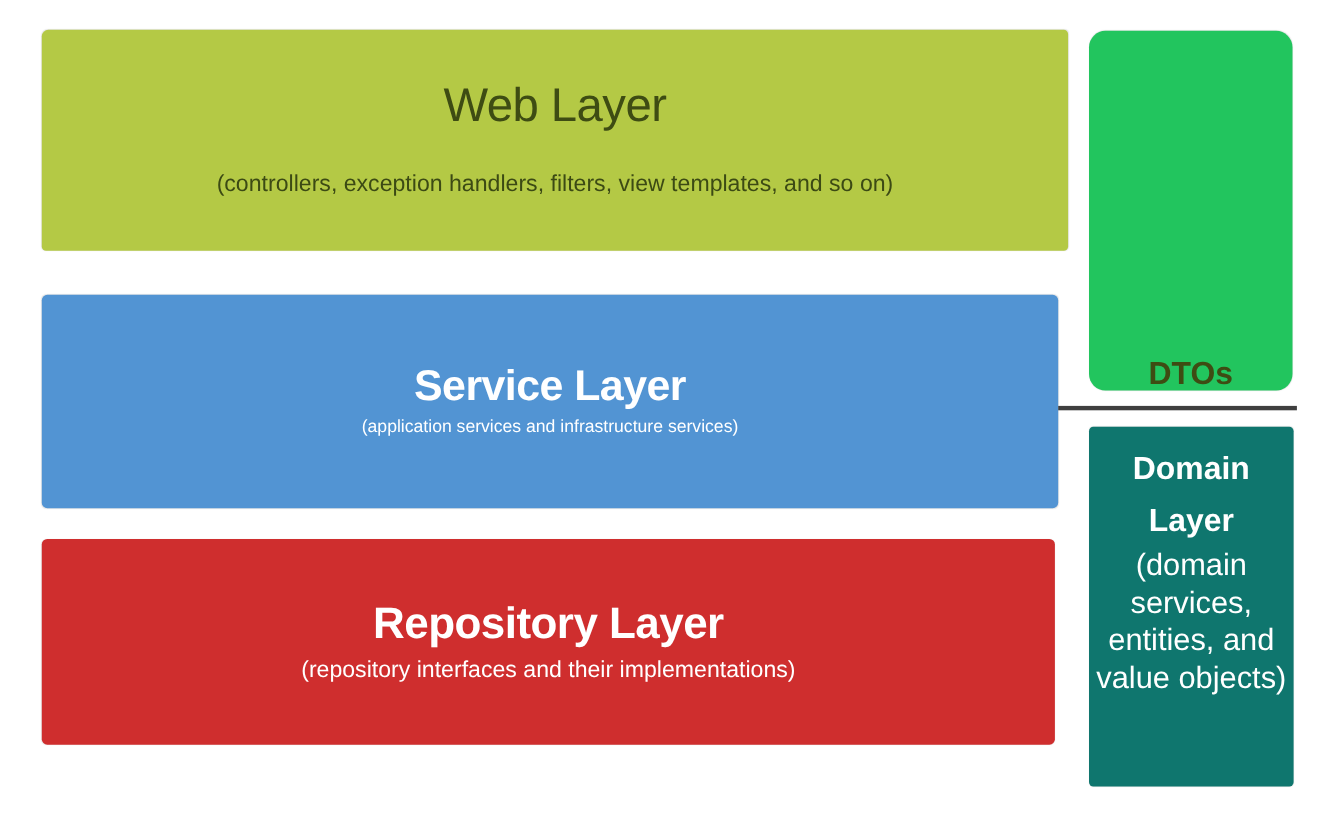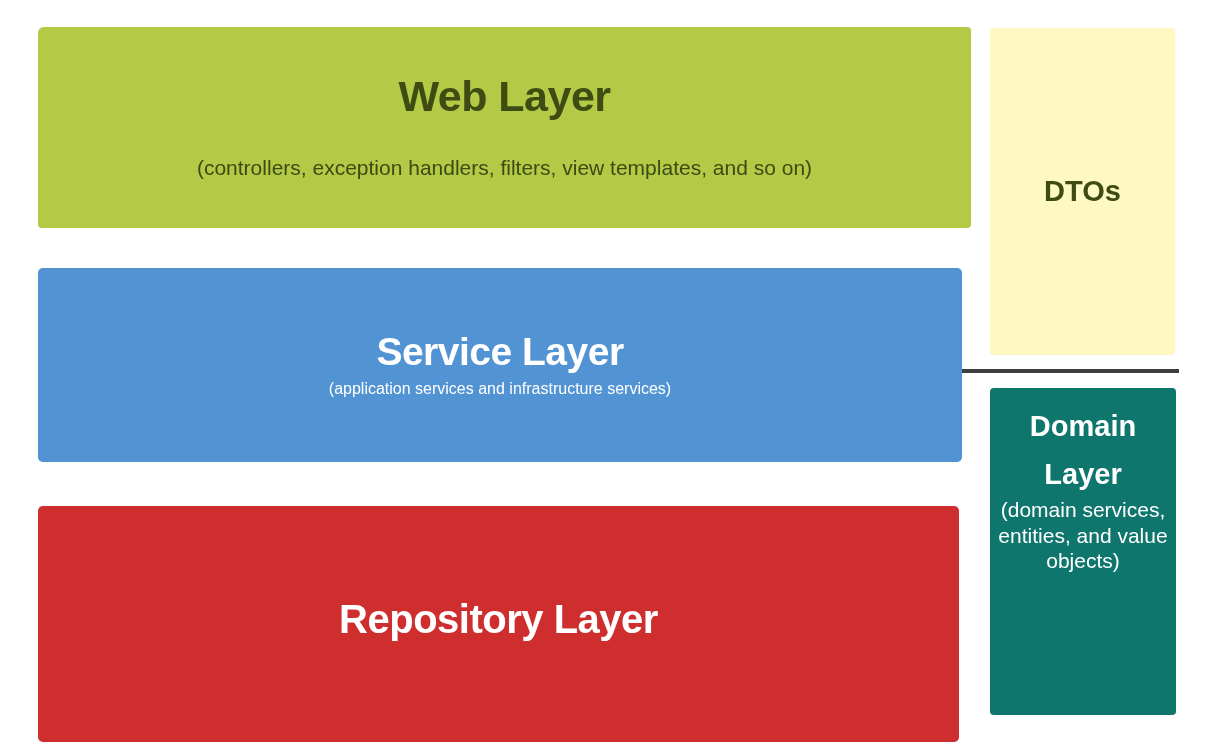--- a/index.html
+++ b/index.html
@@ -36,21 +36,21 @@
     left: 38px;
     top: 27px;
     width: 933px;
     height: 201px;
     background: #b4c945;
     border-radius: 6px 4px 4px 4px;
   }
   #web-layer .layer-title {
     color: #3e4c13;
     font-size: 43px;
-    font-weight: bold;
+    font-weight: normal;
     letter-spacing: -0.5px;
     line-height: 1;
     margin-bottom: 38px;
   }
   #web-layer .layer-subtitle {
     color: #3c4a14;
     font-size: 21px;
     font-weight: normal;
     line-height: 1.1;
   }
@@ -75,23 +75,23 @@
   #service-layer .layer-subtitle {
     color: #ffffff;
     font-size: 16px;
     font-weight: normal;
     line-height: 1.1;
   }
 
   
   #repository-layer {
     left: 38px;
-    top: 506px;
+    top: 490px;
     width: 921px;
-    height: 236px;
+    height: 187px;
     background: #cf2e2e;
     border-radius: 5px;
   }
   #repository-layer .layer-title {
     color: #ffffff;
     font-size: 40px;
     font-weight: bold;
     letter-spacing: -0.5px;
     line-height: 1;
     margin-bottom: 10px;
@@ -102,22 +102,23 @@
     font-weight: normal;
     line-height: 1.1;
   }
 
   
   #dtos-box {
     left: 990px;
     top: 28px;
     width: 185px;
     height: 327px;
-    background: #fef9c3;
-    border-radius: 4px;
+    background: #22c55e;
+    border-radius: 15px;
+    justify-content: flex-end;
   }
   #dtos-box .side-title {
     color: #3e4c13;
     font-size: 29px;
     font-weight: bold;
     letter-spacing: 0px;
     line-height: 1;
   }
 
   
@@ -134,21 +135,21 @@
   #domain-model-box .side-title-line {
     color: #ffffff;
     font-size: 29px;
     font-weight: bold;
     line-height: 1;
   }
   #domain-model-box .side-title-line.first { margin-bottom: 19px; }
   #domain-model-box .side-title-line.second { margin-bottom: 8px; }
   #domain-model-box .side-subtitle {
     color: #ffffff;
-    font-size: 21px;
+    font-size: 28px;
     font-weight: normal;
     line-height: 1.22;
     padding: 0 6px;
   }
 
   
   #divider-line {
     position: absolute;
     left: 962px;
     top: 369px;
@@ -167,20 +168,21 @@
     <div class="layer-subtitle">(controllers, exception handlers, filters, view templates, and so on)</div>
   </div>
 
   <div class="layer-box" id="service-layer">
     <div class="layer-title">Service Layer</div>
     <div class="layer-subtitle">(application services and infrastructure services)</div>
   </div>
 
   <div class="layer-box" id="repository-layer">
     <div class="layer-title">Repository Layer</div>
+    <div class="layer-subtitle">(repository interfaces and their implementations)</div>
   </div>
 
   <div class="layer-box" id="dtos-box">
     <div class="side-title">DTOs</div>
   </div>
 
   <div id="divider-line"></div>
 
   <div class="layer-box" id="domain-model-box">
     <div class="side-title-line first">Domain</div>

